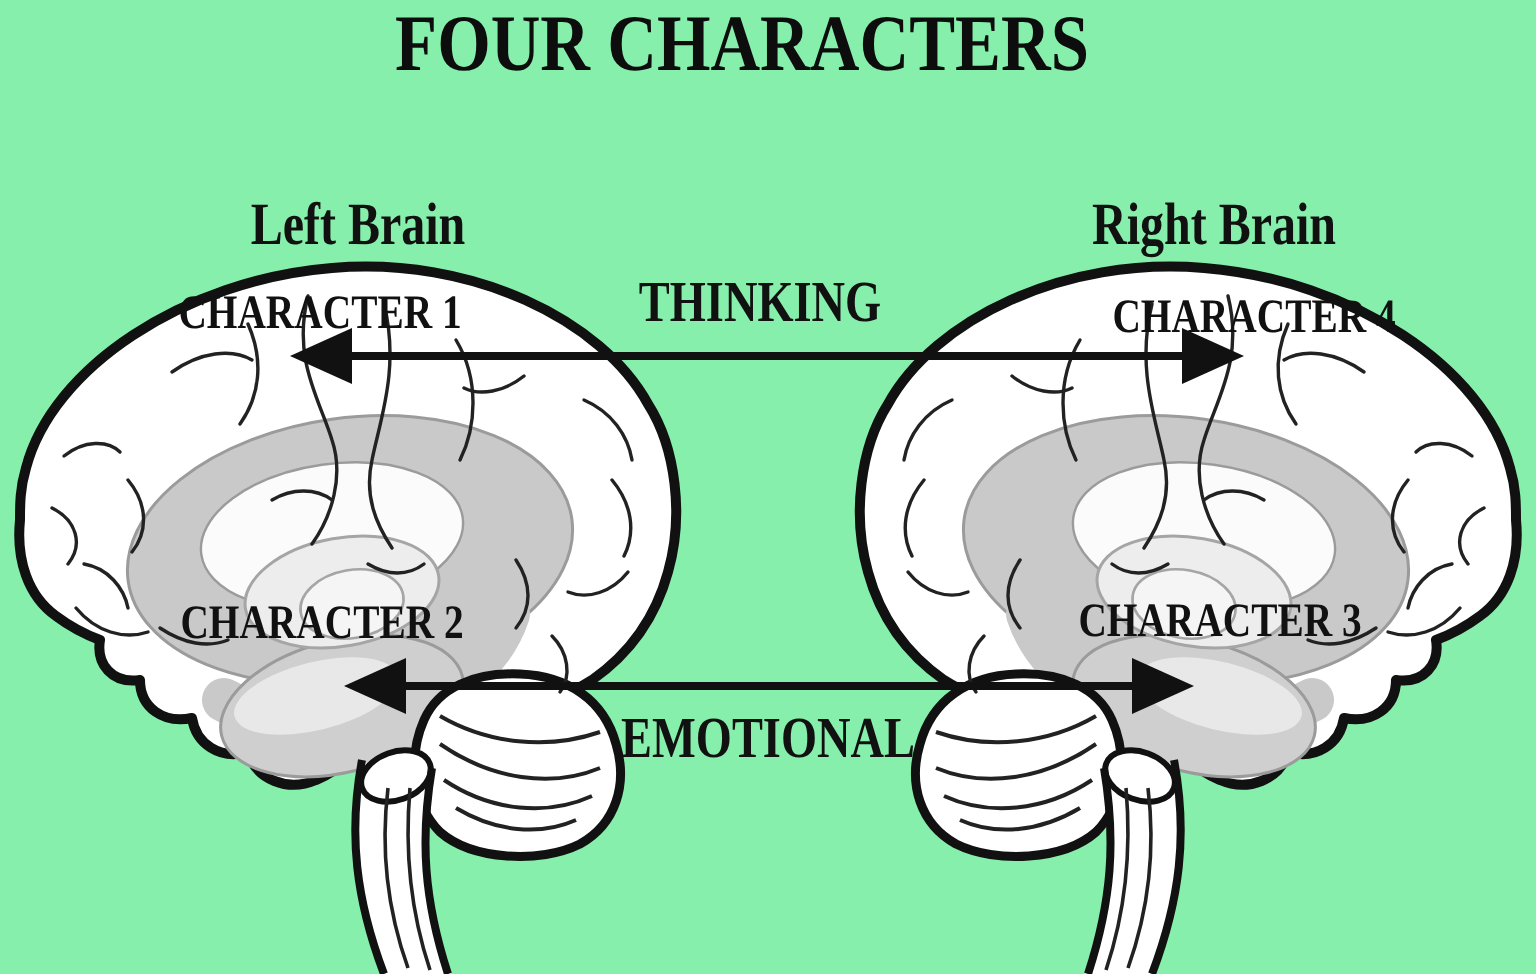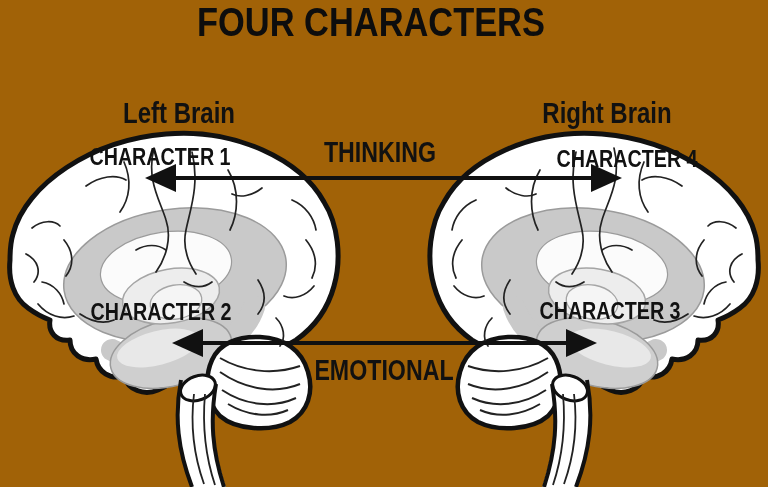--- a/index.html
+++ b/index.html
@@ -1,18 +1,18 @@
 <!DOCTYPE html>
 <html><head>
 <meta charset="utf-8">
 <style>
   html,body{margin:0;padding:0;background:#ffffff;}
   #stage{
-    position:relative;width:768px;height:487px;background:#a16207;
-    overflow:hidden;font-family:Liberation Sans, sans-serif;
+    position:relative;width:768px;height:487px;background:#86efac;
+    overflow:hidden;font-family:Liberation Serif, serif;
   }
   #diagram-svg{position:absolute;left:0;top:0;}
   .lbl{
     position:absolute;white-space:nowrap;color:#111;font-weight:bold;
     transform:translate(-50%,-50%) scaleX(0.82);line-height:1;
     letter-spacing:0px;
   }
   .title{font-size:40px;transform:translate(-50%,-50%) scaleX(0.86);color:#0d0d0d;}
   .hemi{font-size:30px;transform:translate(-50%,-50%) scaleX(0.80);}
   .char{font-size:24px;transform:translate(-50%,-50%) scaleX(0.82);}

